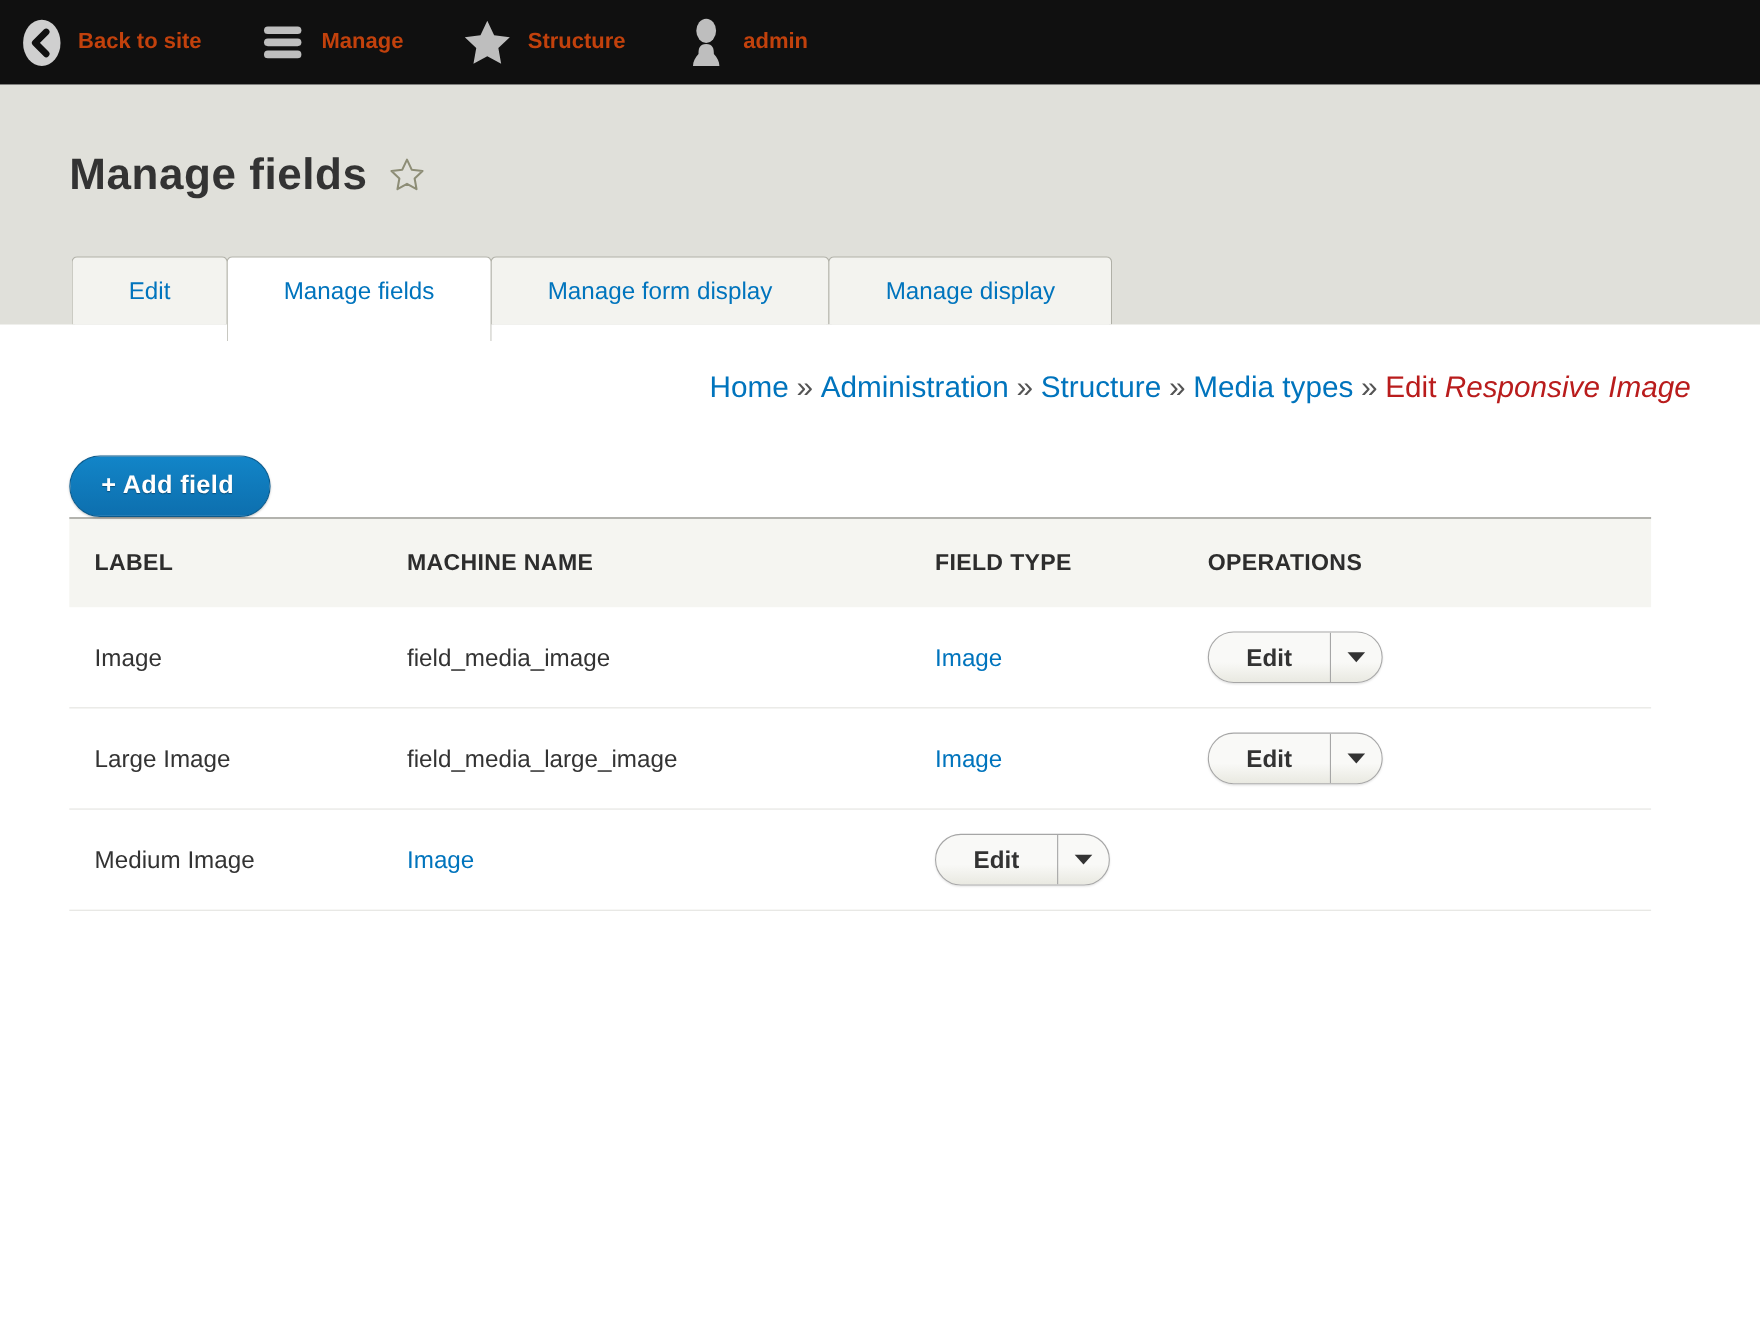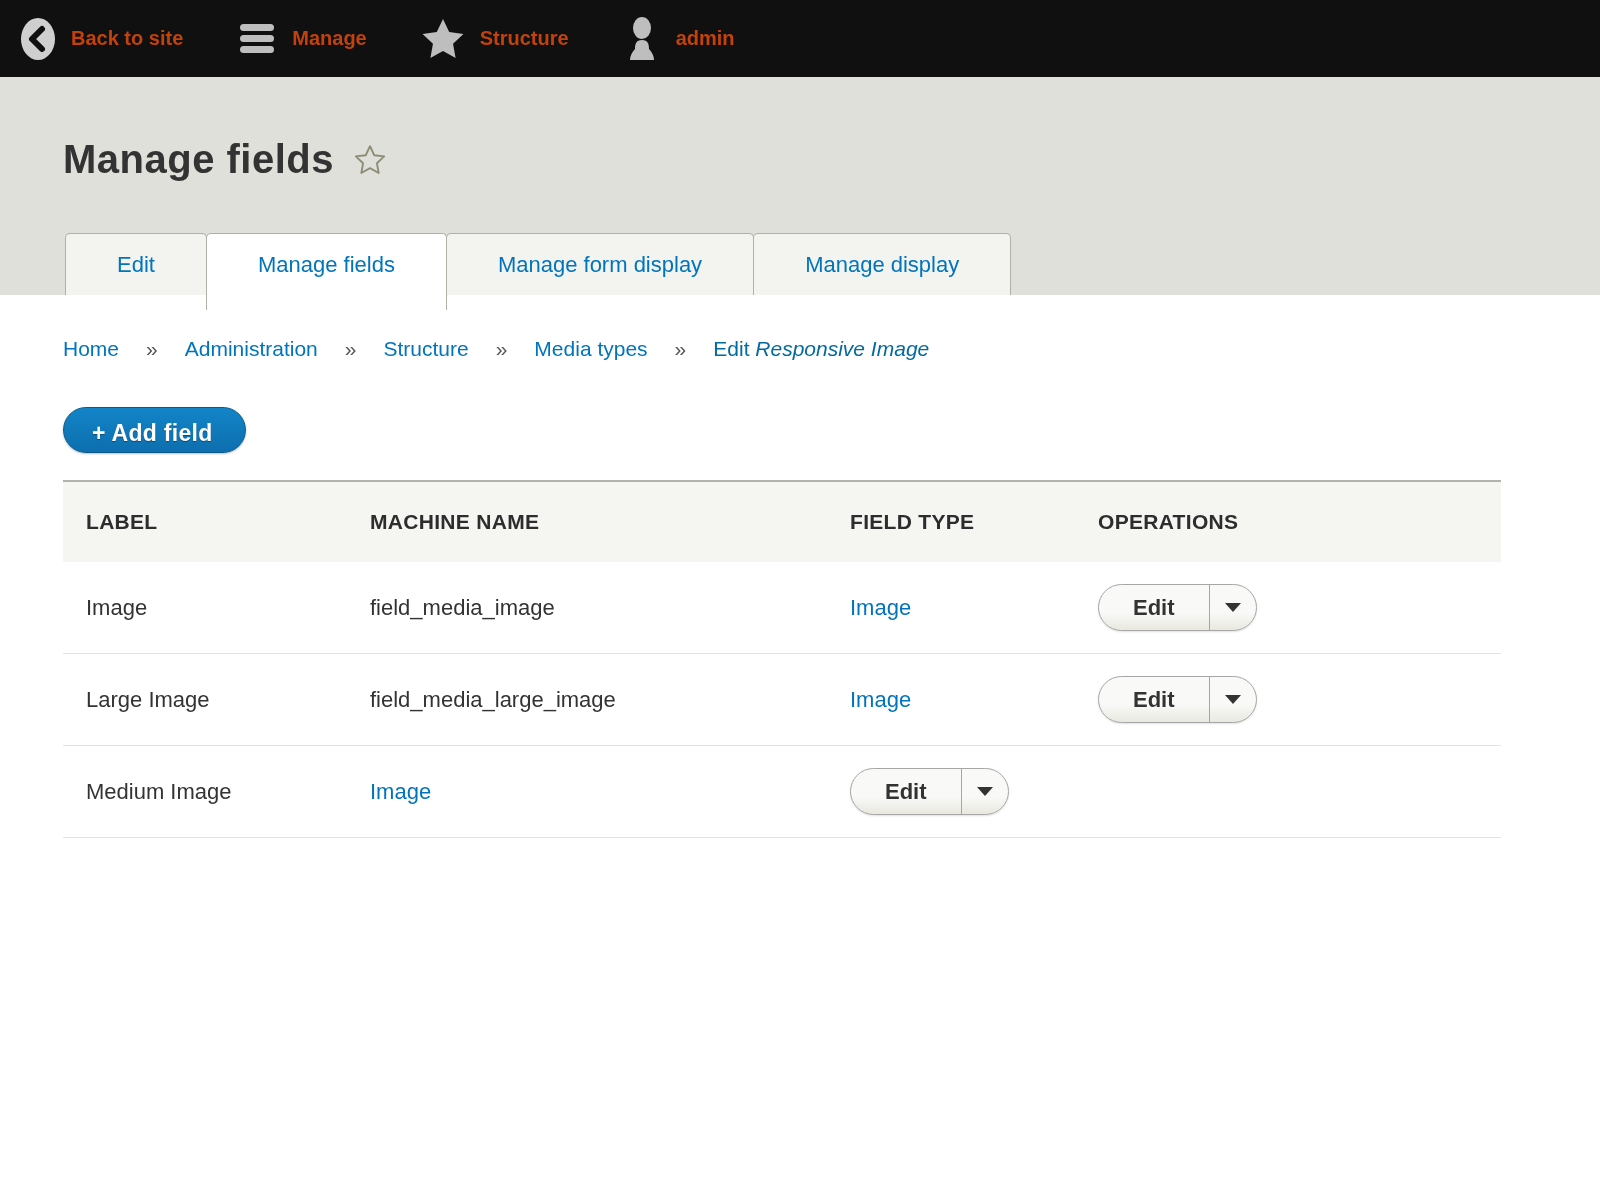--- a/index.html
+++ b/index.html
@@ -81,49 +81,49 @@
     position: relative;
     z-index: 2;
   }
 
   
   .main { padding: 42px 63px 0 63px; background: #ffffff; }
 
   .breadcrumb {
     display: flex;
     align-items: center;
-    gap: 27px;
-    font-size: 21px;
+    gap: 7px;
+    font-size: 27px;
     flex-wrap: wrap;
+    justify-content: flex-end;
   }
   .breadcrumb a { color: #0074bd; text-decoration: none; cursor: pointer; }
   .crumb-sep { color: #545454; }
-  .crumb-current { color: #0369a1; cursor: pointer; }
+  .crumb-current { color: #b91c1c; cursor: pointer; }
   .crumb-current em { font-style: italic; }
 
   .add-field-btn {
     margin-top: 46px;
     display: inline-block;
     background: linear-gradient(to bottom, #1285c8, #0d6fae);
     border: 1px solid #0b5a8c;
     border-radius: 20em;
     color: #ffffff;
     font-weight: bold;
     font-size: 23px;
     font-family: inherit;
-    padding: 12px 32px 5px 28px;
+    padding: 12px 32px 15px 28px;
     text-shadow: 0 1px 1px rgba(0,0,0,0.35);
     box-shadow: 0 1px 2px rgba(0,0,0,0.25);
     cursor: pointer;
     letter-spacing: 0.3px;
   }
 
   
   .fields-table {
-    margin-top: 27px;
     width: 1438px;
     border-top: 2px solid #b3b3ae;
   }
   .t-head {
     background: #f5f5f1;
     height: 80px;
     display: grid;
     grid-template-columns: 284px 480px 248px 1fr;
     align-items: center;
     padding-left: 23px;

